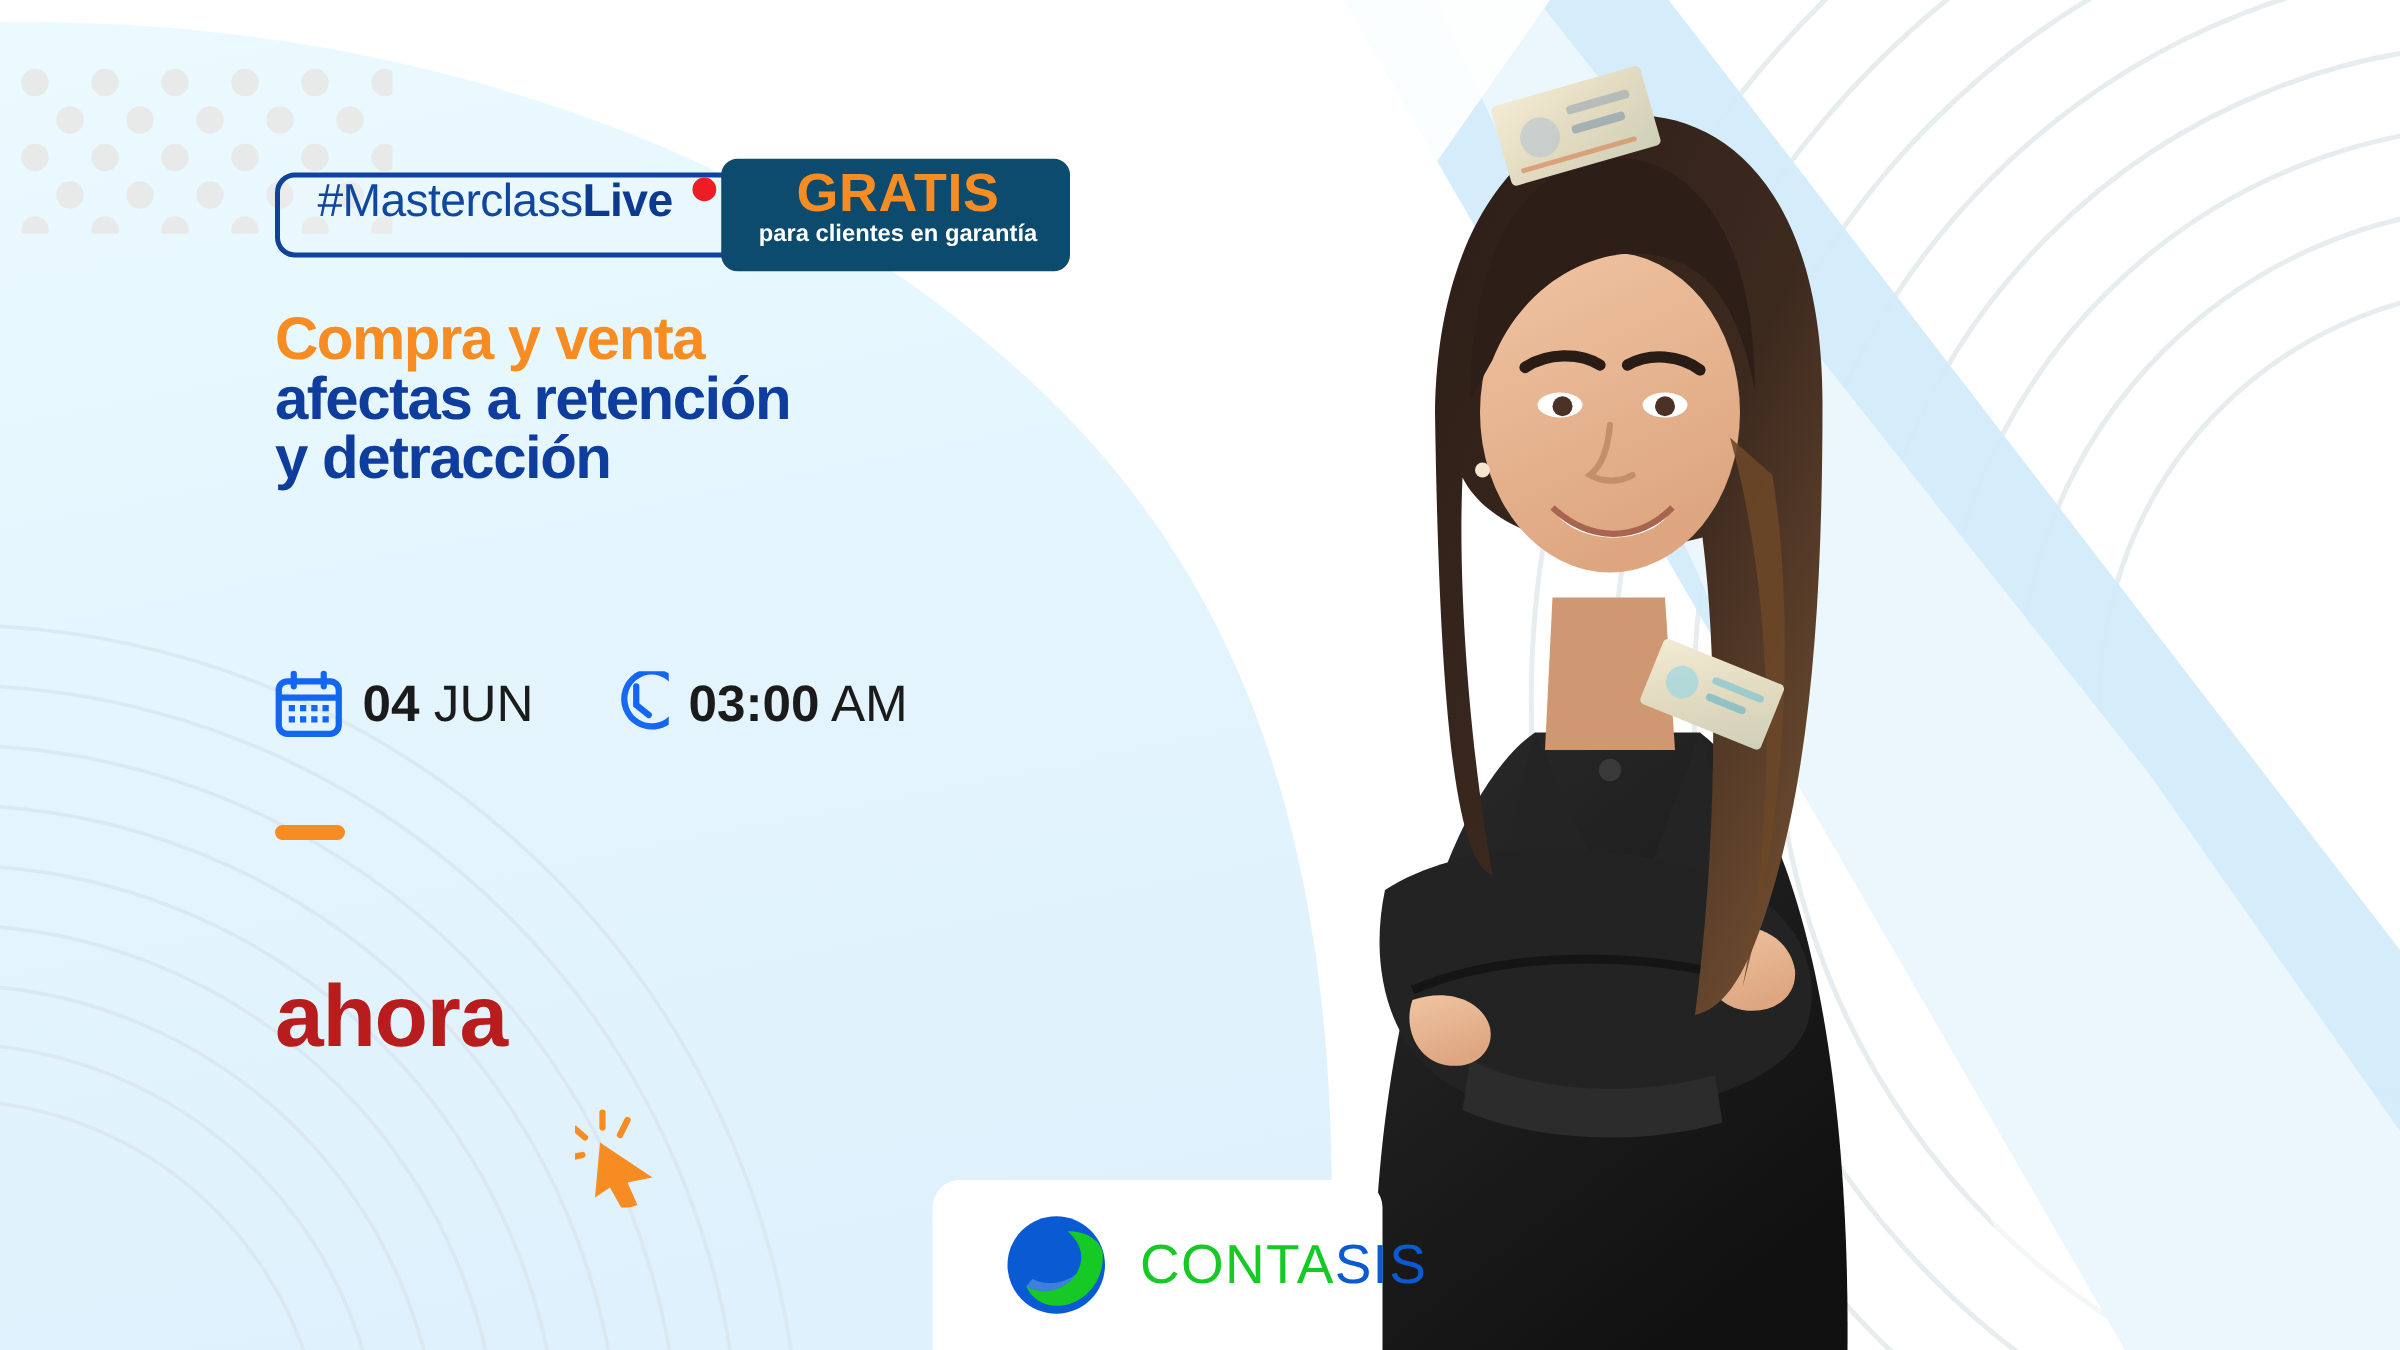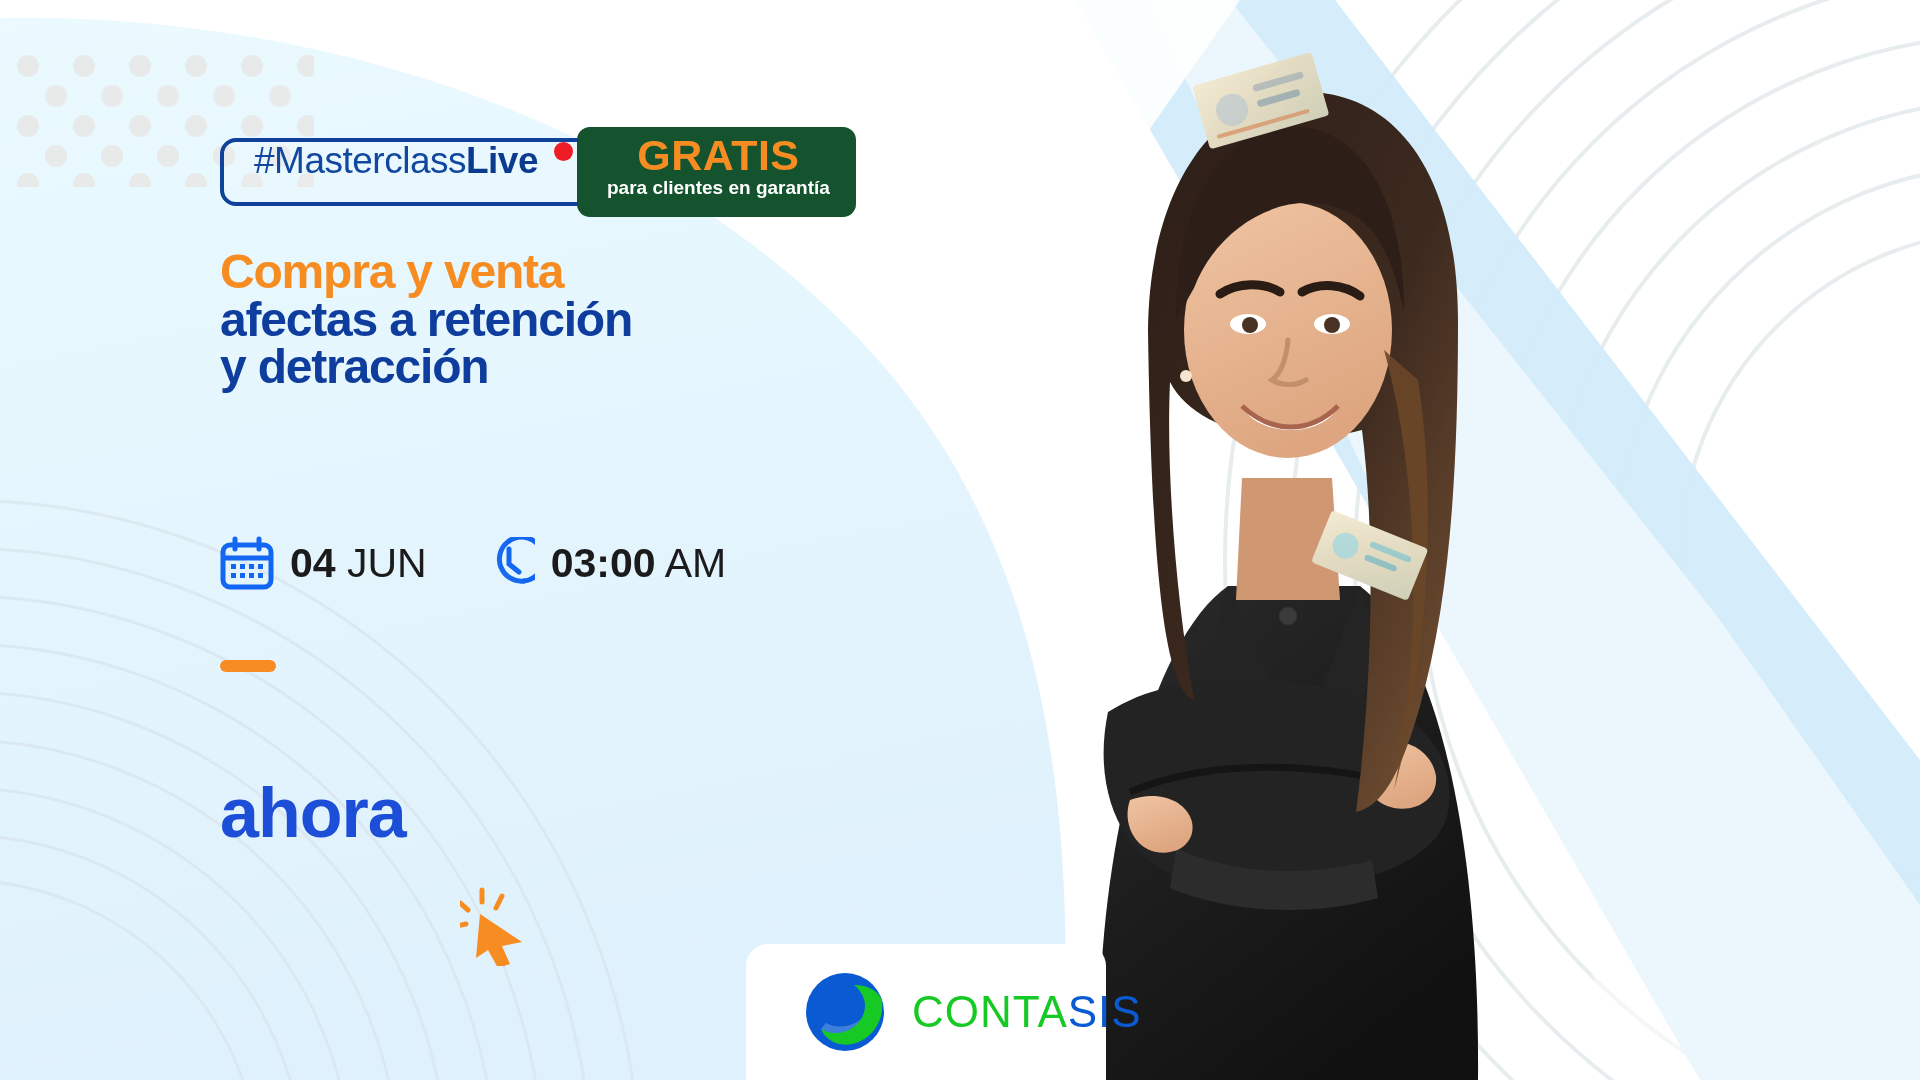--- a/index.html
+++ b/index.html
@@ -47,21 +47,21 @@
     white-space:nowrap;
     line-height:1;
   }
   .pill-text b { font-weight:bold; color:#0b3a8f; }
   .live-dot {
     width:19px; height:19px; border-radius:50%;
     background:#ee1c25;
     margin-left:16px; flex:none;
   }
   .gratis {
-    background:#14532d;
+    background:#0c4a6e;
     border-radius:13px;
     margin-left:-26px;
     padding:9px 26px 20px 30px;
     display:flex; flex-direction:column;
     align-items:center; justify-content:center;
     min-width:236px;
     position:relative; z-index:2;
     height:90px;
     margin-top:-11px;
   }
@@ -118,21 +118,21 @@
 
   
   .cta { position:absolute; left:0; top:778px; }
   .cta-1 {
     font-weight:bold; font-size:54px;
     color:#0e3d9e; line-height:0.96;
     letter-spacing:-0.8px;
   }
   .cta-2 {
     font-weight:bold; font-size:70px;
-    color:#1d4ed8; line-height:0.96;
+    color:#b91c1c; line-height:0.96;
     letter-spacing:-1px;
     margin-top:2px;
   }
   .cursor { position:absolute; left:240px; top:108px; }
 
   
   .photo { position:absolute; left:980px; top:0; width:620px; height:1080px; z-index:15; }
 
   
   .logo-card {

